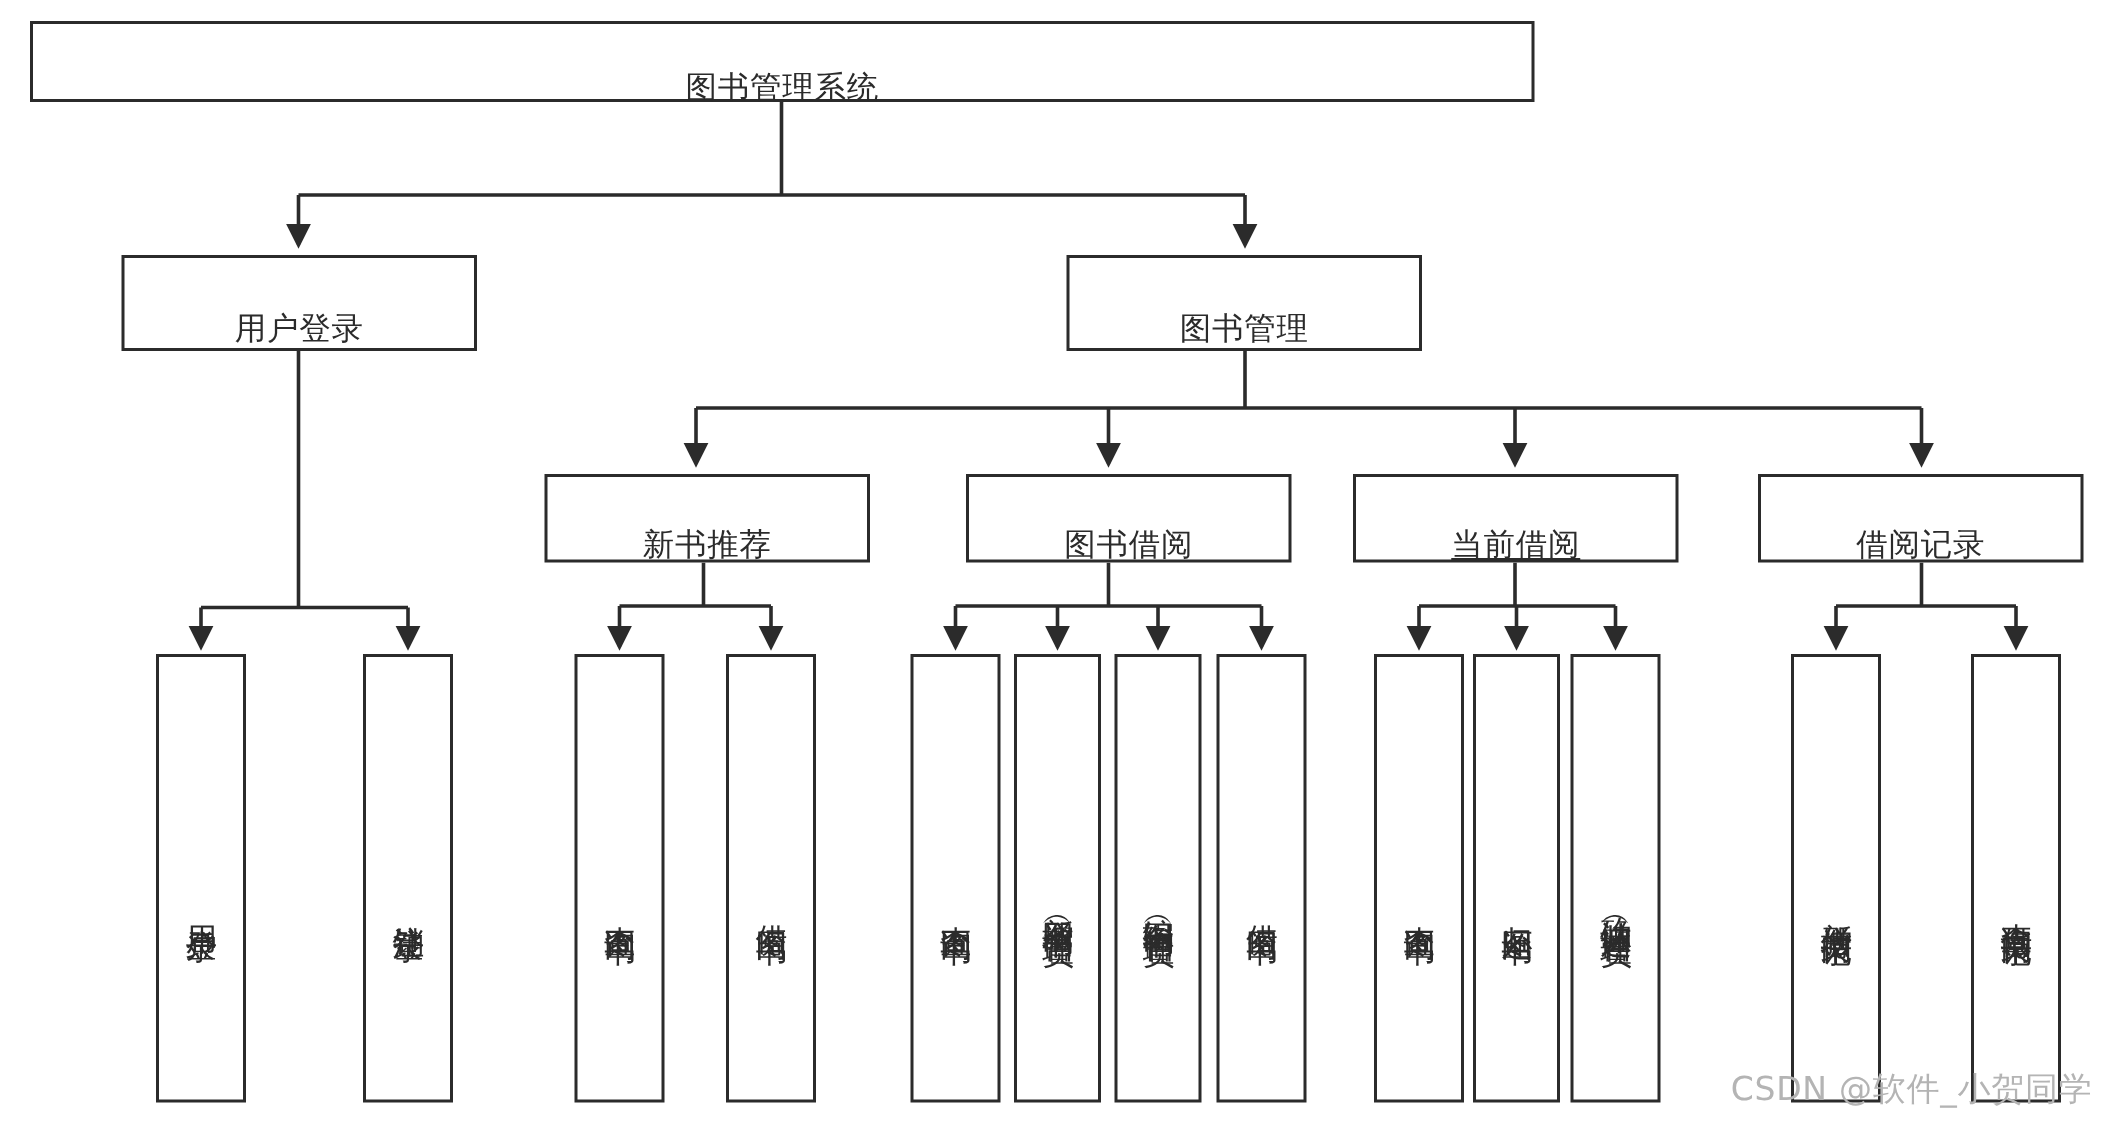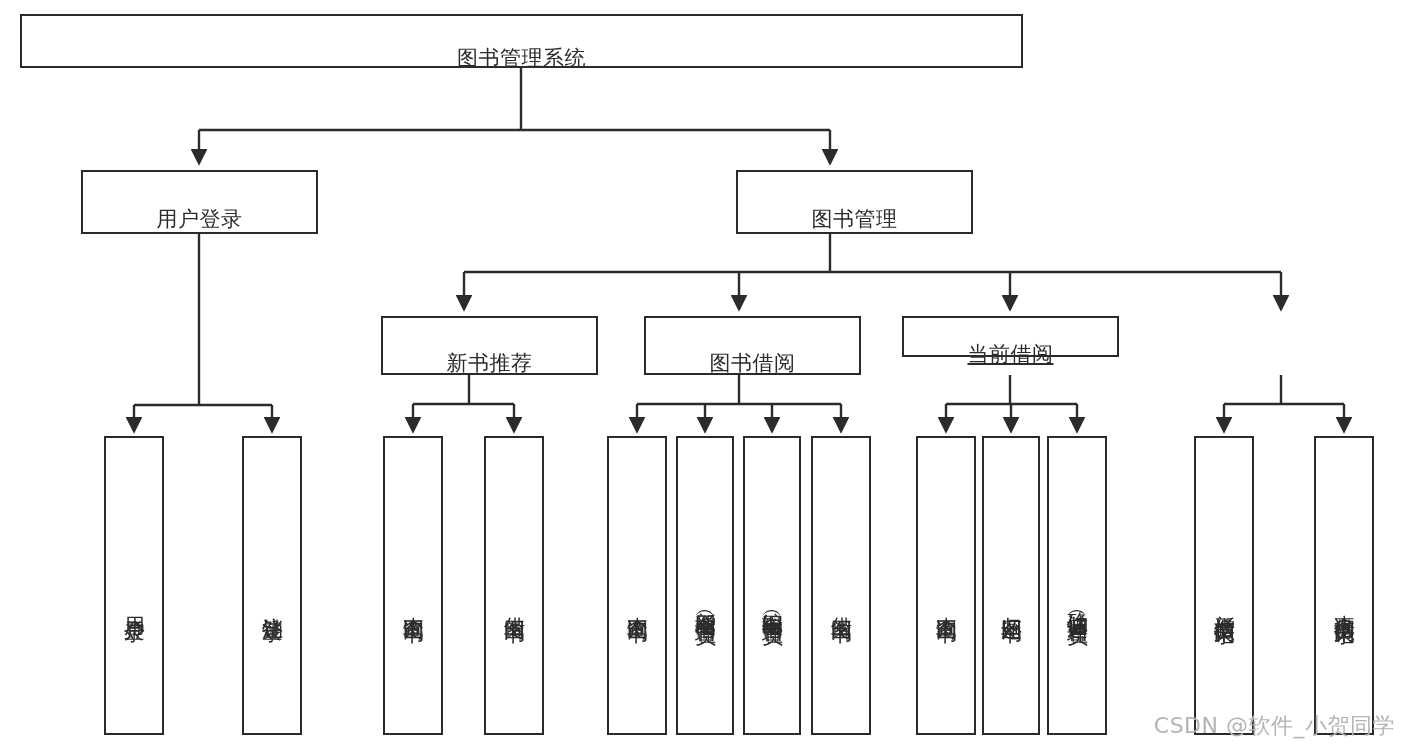--- a/index.html
+++ b/index.html
@@ -126,32 +126,35 @@
     </g>
   </svg>
 
   <div class="node horiz" style="left:20px; top:14px; width:1003px; height:54px;">
     <span class="label">图书管理系统</span>
   </div>
 
   <div class="node horiz" style="left:81px; top:170px; width:237px; height:64px;">
     <span class="label">用户登录</span>
   </div>
-  <div class="node horiz" style="left:736px; top:170px; width:237px; height:64px;">
+  <div class="node horiz" style="left:711px; top:170px; width:237px; height:64px;">
     <span class="label">图书管理</span>
   </div>
 
-  <div class="node horiz" style="left:381px; top:316px; width:217px; height:59px;">
+  <div class="node horiz" style="left:363px; top:316px; width:217px; height:59px;">
     <span class="label">新书推荐</span>
   </div>
   <div class="node horiz" style="left:644px; top:316px; width:217px; height:59px;">
     <span class="label">图书借阅</span>
   </div>
-  <div class="node horiz" style="left:902px; top:316px; width:217px; height:41px;text-decoration:underline;">
+  <div class="node horiz" style="left:902px; top:316px; width:217px; height:59px;text-decoration:underline;">
     <span class="label">当前借阅</span>
+  </div>
+  <div class="node horiz" style="left:1172px; top:316px; width:217px; height:59px;">
+    <span class="label">借阅记录</span>
   </div>
 
   <div class="node vert" style="left:104px; top:436px; width:60px; height:299px;">
     <span class="label">用户登录</span>
   </div>
   <div class="node vert" style="left:242px; top:436px; width:60px; height:299px;">
     <span class="label">注销登录</span>
   </div>
 
   <div class="node vert" style="left:383px; top:436px; width:60px; height:299px;">

